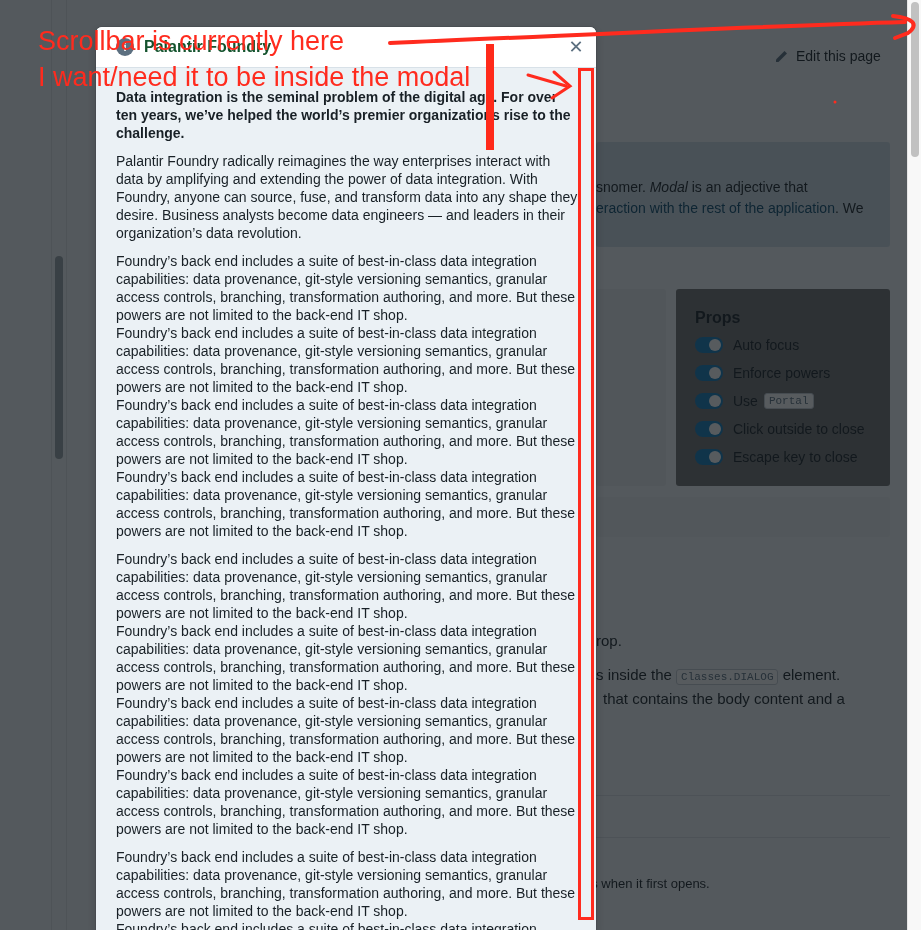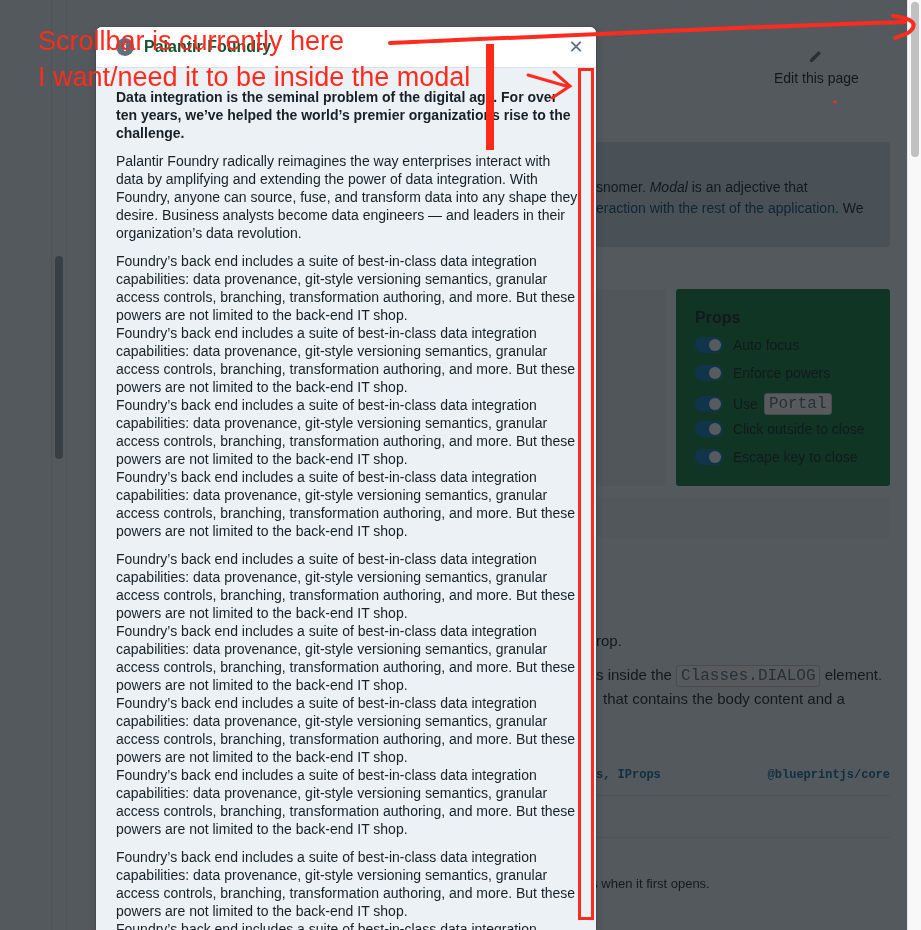--- a/index.html
+++ b/index.html
@@ -5,32 +5,32 @@
   html, body { margin:0; padding:0; }
   body {
     width:921px; height:930px; overflow:hidden; position:relative;
     font-family:"Liberation Sans", sans-serif; background:#f5f8fa;
   }
   
   .page { position:absolute; left:0; top:0; width:907px; height:930px; background:#f5f8fa; }
   .sidebar { position:absolute; left:0; top:0; width:66px; height:930px; background:#f5f8fa; border-right:1px solid #dfe3e6; }
   .sidebar-rule { position:absolute; left:51px; top:0; width:1px; height:930px; background:#e1e5e8; }
   .sidebar-scroll { position:absolute; left:55px; top:256px; width:8px; height:203px; border-radius:4px; background:#9aa3aa; }
-  .edit-link { position:absolute; left:774px; top:48px; font-size:14px; color:#182026; display:flex; align-items:center; gap:6px;flex-direction:column; }
+  .edit-link { position:absolute; left:774px; top:48px; font-size:14px; color:#182026; display:flex; align-items:center; gap:6px; }
   .edit-link svg { width:16px; height:16px; }
   .callout { position:absolute; left:596px; top:142px; width:294px; height:105px; background:#d0dde7; border-radius:3px; }
   .callout p { position:absolute; left:0; top:35px; margin:0; font-size:14px; line-height:21px; color:#182026; white-space:nowrap; }
   .callout .link { color:#0c4a6e; }
   .example-area { position:absolute; left:596px; top:289px; width:70px; height:197px; background:#e9edf0; border-radius:3px; }
-  .props-panel { position:absolute; left:676px; top:289px; width:214px; height:197px; background:#15803d; border-radius:3px; }
+  .props-panel { position:absolute; left:676px; top:289px; width:214px; height:197px; background:#737373; border-radius:3px; }
   .props-title { position:absolute; left:19px; top:20px; font-size:16px; font-weight:bold; color:#182026; }
   .switch-row { position:absolute; left:19px; display:flex; align-items:center; gap:10px; font-size:14px; color:#182026;text-align:center; }
   .switch { width:28px; height:16px; border-radius:8px; background:#137cbd; position:relative; }
   .switch::after { content:""; position:absolute; right:2px; top:2px; width:12px; height:12px; border-radius:50%; background:#fff; }
-  .code-chip { font-family:"Liberation Mono", monospace; font-size:16px; border:1px solid #c5cbd3; border-radius:3px; padding:1px 4px; background:#fff; color:#5c7080; }
+  .code-chip { font-family:"Liberation Mono", monospace; font-size:11px; border:1px solid #c5cbd3; border-radius:3px; padding:1px 4px; background:#fff; color:#5c7080; }
   .bar-below { position:absolute; left:596px; top:497px; width:294px; height:40px; background:#eef1f3; border-radius:3px; }
   .bg-text { position:absolute; font-size:15px; color:#182026; white-space:nowrap; }
   .iface-row { position:absolute; left:596px; top:768px; width:294px; font-family:"Liberation Mono", monospace; font-weight:bold; font-size:12px; color:#106ba3; }
   .iface-row .right { position:absolute; right:0; top:0; }
   .hr { position:absolute; left:596px; width:294px; height:1px; background:#dde2e6; }
   .page-scrollbar { position:absolute; left:907px; top:0; width:14px; height:930px; background:#f8f8f8; border-left:1px solid #e6e6e6; }
   .page-scroll-thumb { position:absolute; left:3px; top:2px; width:8px; height:155px; border-radius:4px; background:#c1c1c1; }
 
   .overlay { position:absolute; left:0; top:0; width:907px; height:930px; background:rgba(16,22,26,0.7); }
 
@@ -106,24 +106,20 @@
   <div class="bar-below"></div>
 
   <div class="bg-text" style="left:596px;top:632px">rop.</div>
   <div class="bg-text" style="left:596px;top:666px">
     <span>s inside the</span>
     <span class="code-chip">Classes.DIALOG</span>
     <span>element.</span>
   </div>
   <div class="bg-text" style="left:603px;top:690px">that contains the body content and a</div>
 
-  <div class="iface-row">
-    <span>s, IProps</span>
-    <span class="right">@blueprintjs/core</span>
-  </div>
   <div class="hr" style="top:795px"></div>
   <div class="hr" style="top:837px"></div>
   <div class="bg-text" style="left:584px;top:876px;font-size:13px">us when it first opens.</div>
 </div>
 
 <div class="page-scrollbar">
   <div class="page-scroll-thumb"></div>
 </div>
 
 <div class="overlay"></div>

